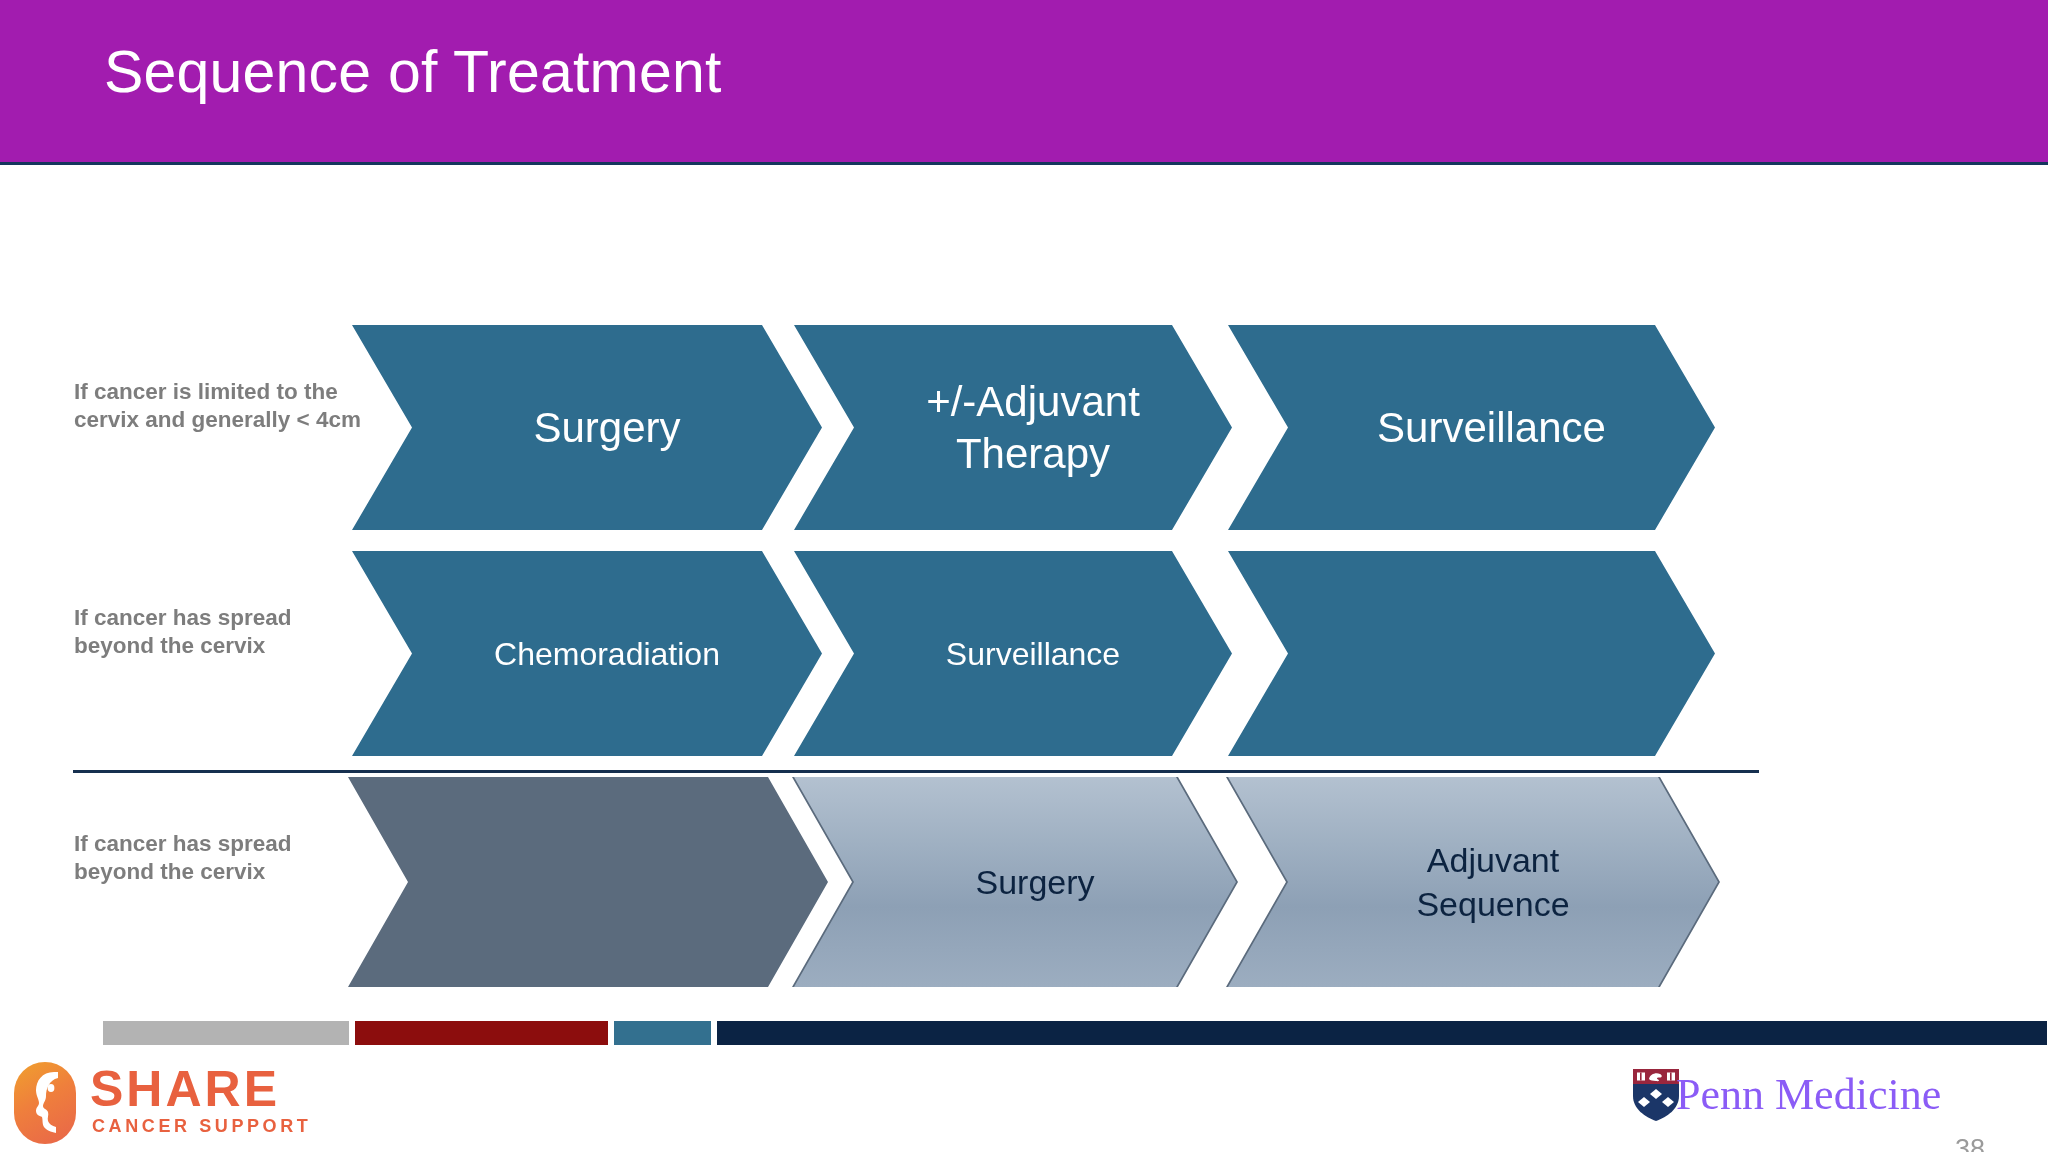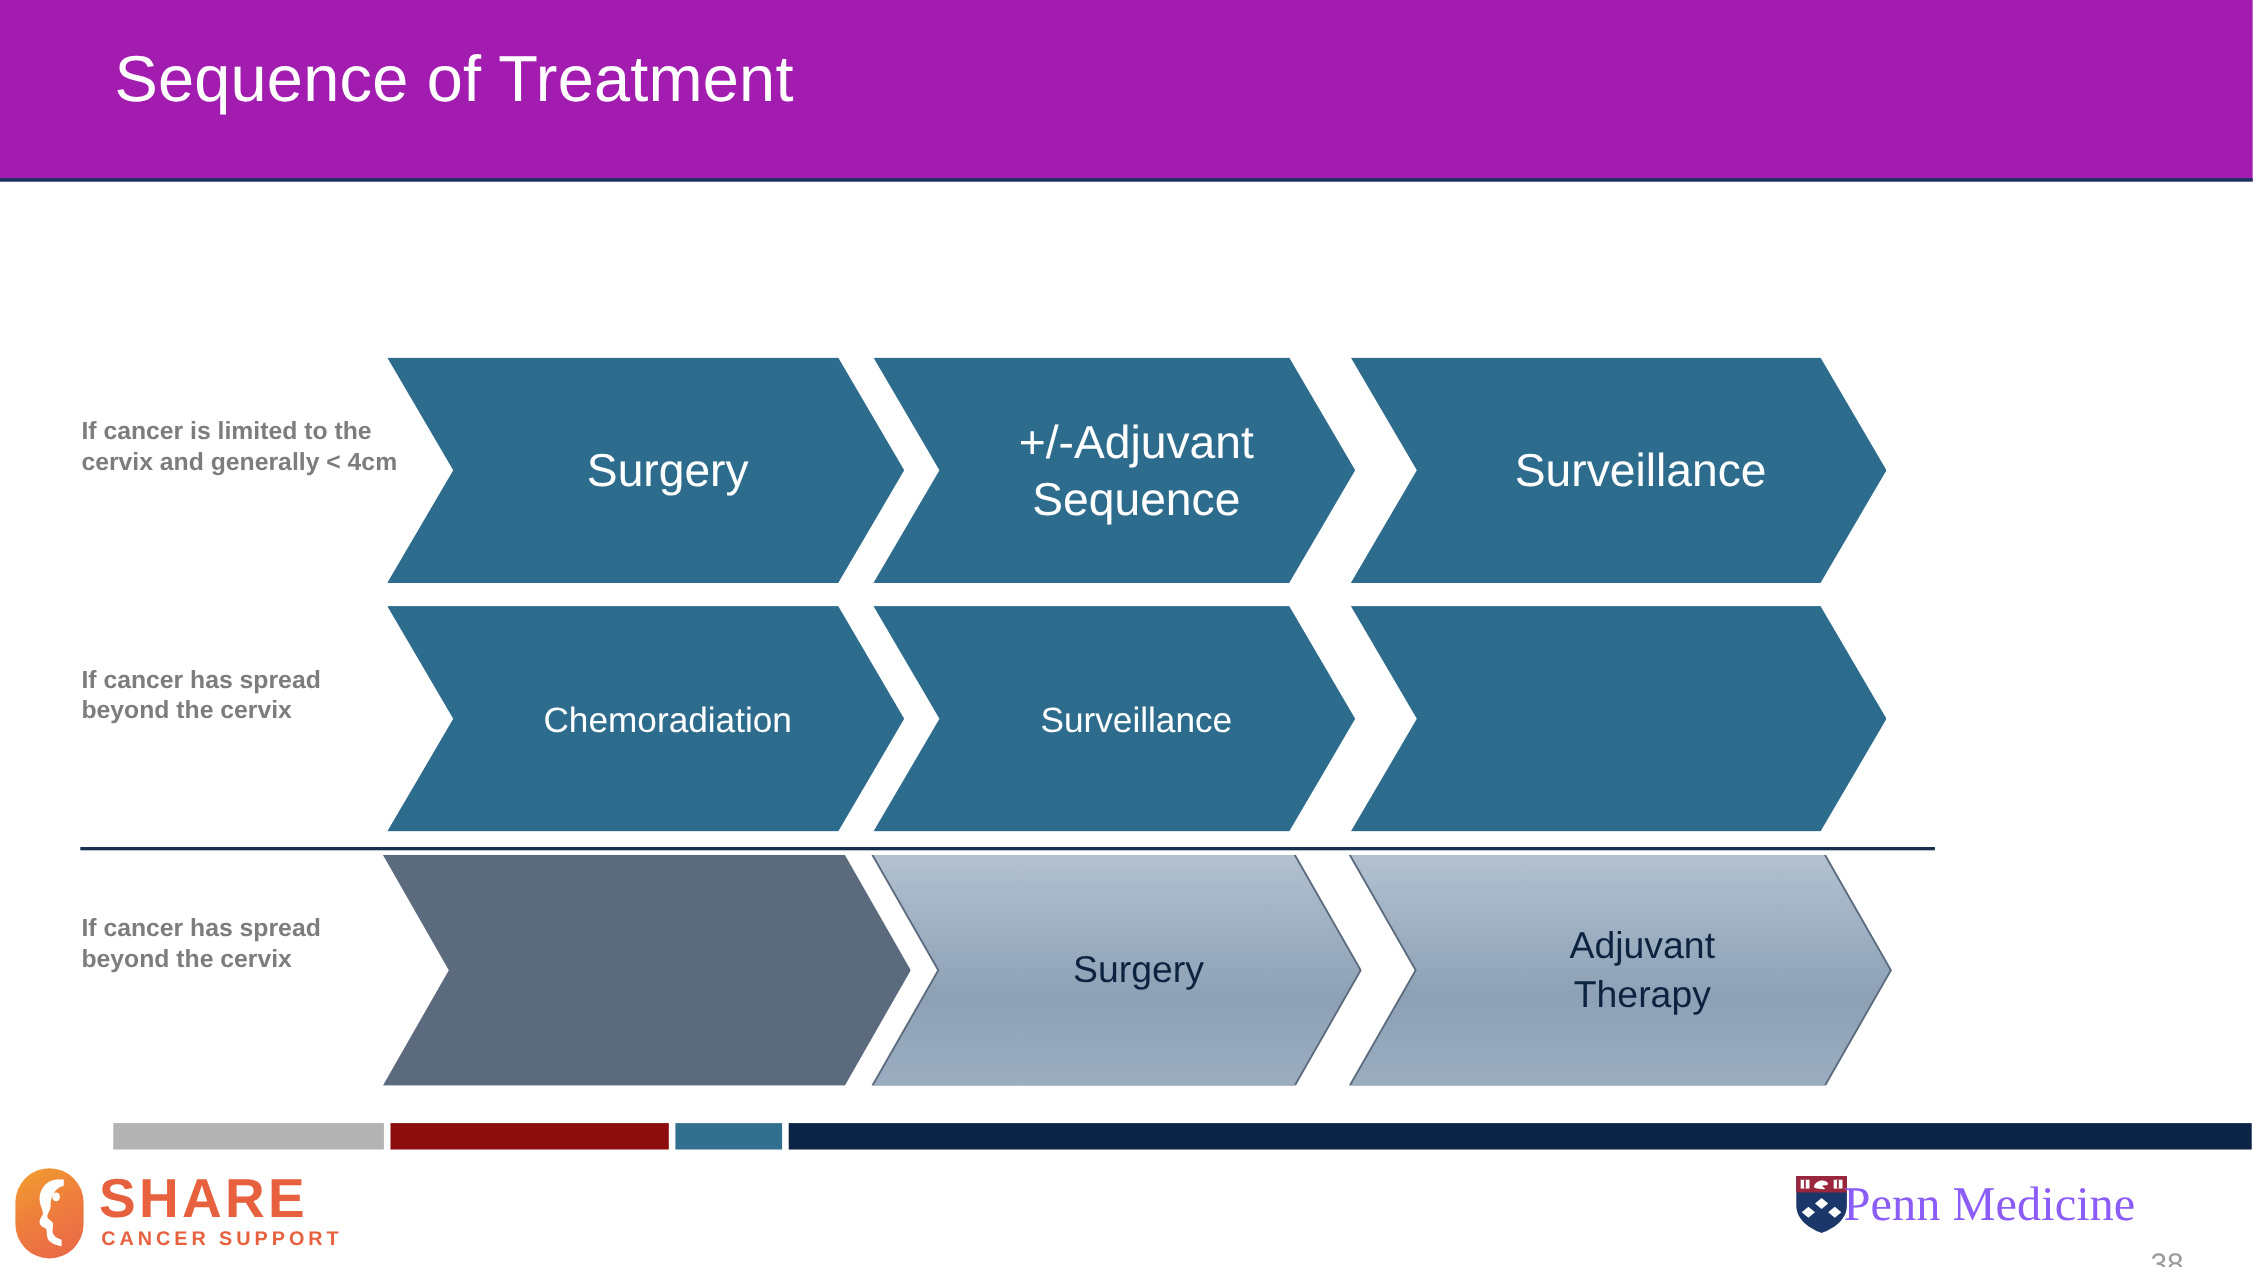--- a/index.html
+++ b/index.html
@@ -216,21 +216,21 @@
     <div class="title-bar-text">Sequence of Treatment</div>
   </div>
 
   <div class="row" id="row-1">
     <div class="row-label">If cancer is limited to the cervix and generally &lt; 4cm</div>
     <div class="chev chev-dark c1">
       <span class="chev-text">Surgery</span>
     </div>
     <div class="chev chev-dark c2">
       <span class="chev-text">+/-Adjuvant
-Sequence</span>
+Therapy</span>
     </div>
     <div class="chev chev-dark c3">
       <span class="chev-text">Surveillance</span>
     </div>
   </div>
 
   <div class="row" id="row-2">
     <div class="row-label">If cancer has spread beyond the cervix</div>
     <div class="chev chev-dark c1">
       <span class="chev-text">Chemoradiation</span>
@@ -251,21 +251,21 @@
     <div class="chev-outline" style="left:348px; width:480px;"></div>
 
     <div class="chev-outline" style="left:792px; width:446px;"></div>
     <div class="chev chev-light c2">
       <span class="chev-text">Surgery</span>
     </div>
 
     <div class="chev-outline" style="left:1226px; width:494px;"></div>
     <div class="chev chev-light c3">
       <span class="chev-text">Adjuvant
-Therapy</span>
+Sequence</span>
     </div>
   </div>
 
   <div class="footer-bar fb-gray"></div>
   <div class="footer-bar fb-red"></div>
   <div class="footer-bar fb-teal"></div>
   <div class="footer-bar fb-navy"></div>
 
   <div class="share-logo">
     <div class="share-badge">

